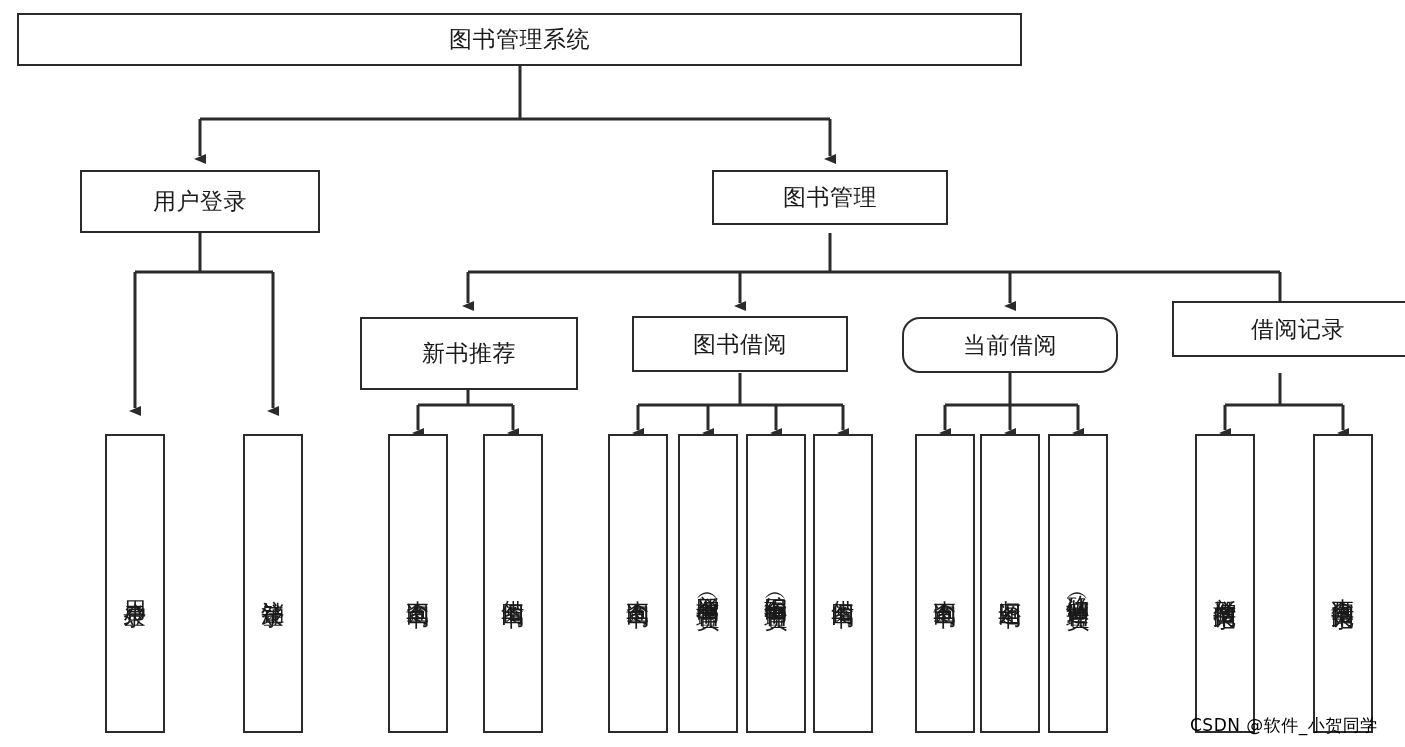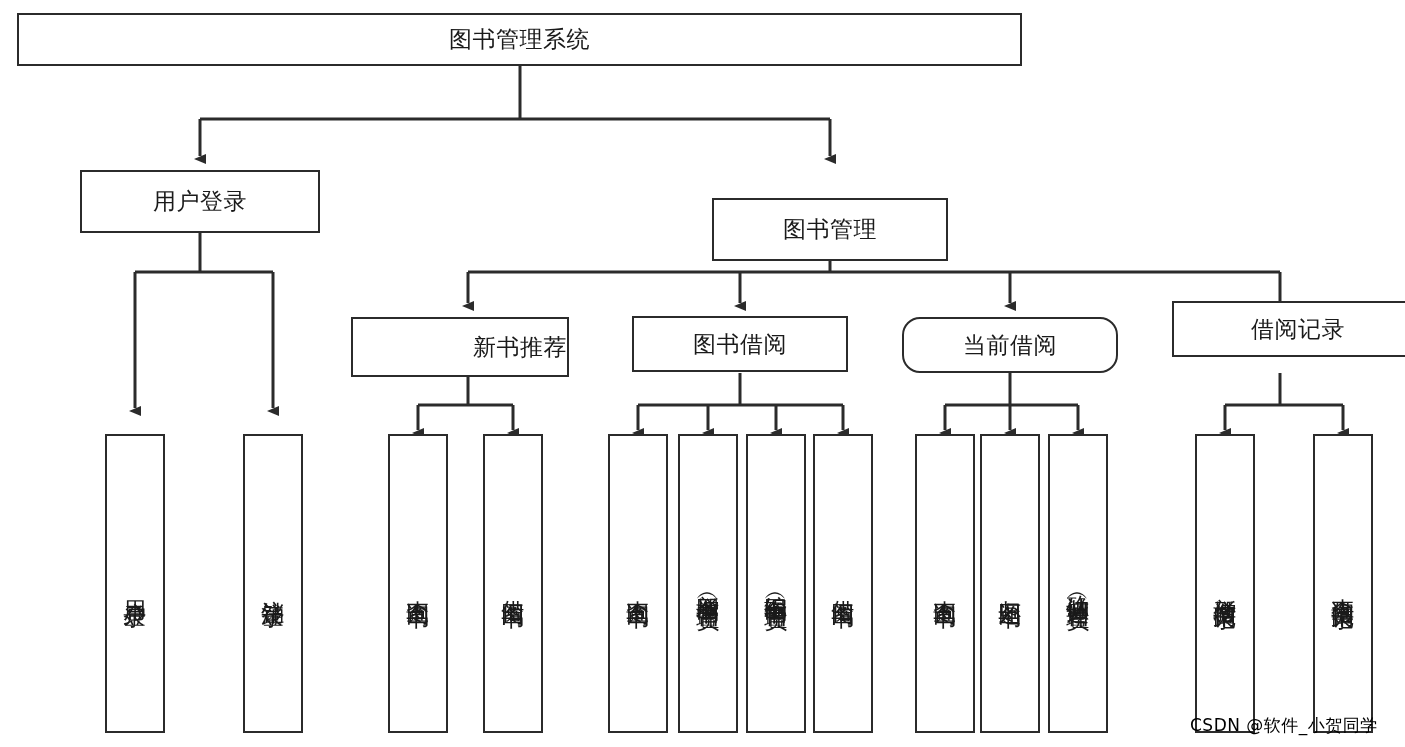--- a/index.html
+++ b/index.html
@@ -126,25 +126,25 @@
     </g>
   </svg>
 
   <div class="node-box" style="left:17px; top:13px; width:1005px; height:53px;">
     <span class="node-label">图书管理系统</span>
   </div>
 
   <div class="node-box" style="left:80px; top:170px; width:240px; height:63px;">
     <span class="node-label">用户登录</span>
   </div>
-  <div class="node-box" style="left:712px; top:170px; width:236px; height:63px;margin-top:28px;">
+  <div class="node-box" style="left:712px; top:170px; width:236px; height:55px;">
     <span class="node-label">图书管理</span>
   </div>
 
-  <div class="node-box" style="left:351px; top:317px; width:218px; height:60px;justify-content:flex-end;">
+  <div class="node-box" style="left:360px; top:317px; width:218px; height:73px;">
     <span class="node-label">新书推荐</span>
   </div>
   <div class="node-box" style="left:632px; top:316px; width:216px; height:56px;">
     <span class="node-label">图书借阅</span>
   </div>
   <div class="node-box" style="left:902px; top:317px; width:216px; height:56px;border-radius:18px;">
     <span class="node-label">当前借阅</span>
   </div>
   <div class="node-box" style="left:1172px; top:301px; width:252px; height:56px;">
     <span class="node-label">借阅记录</span>

